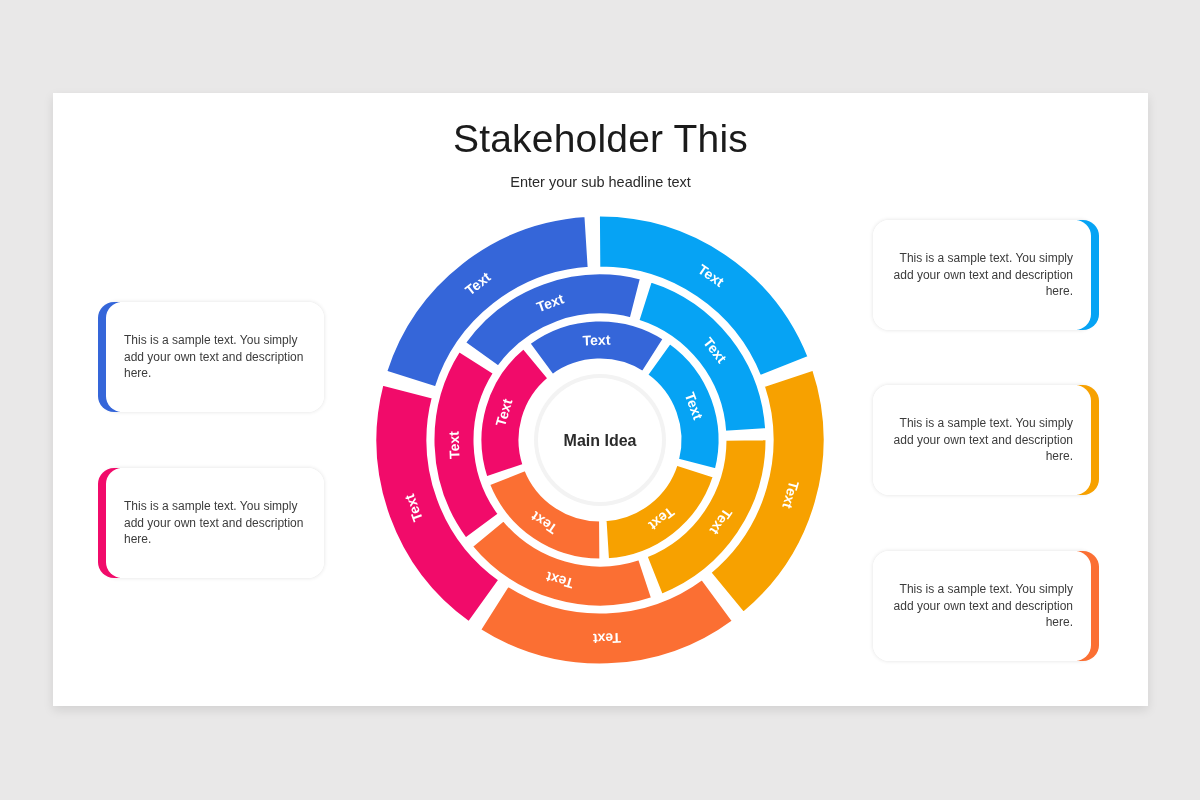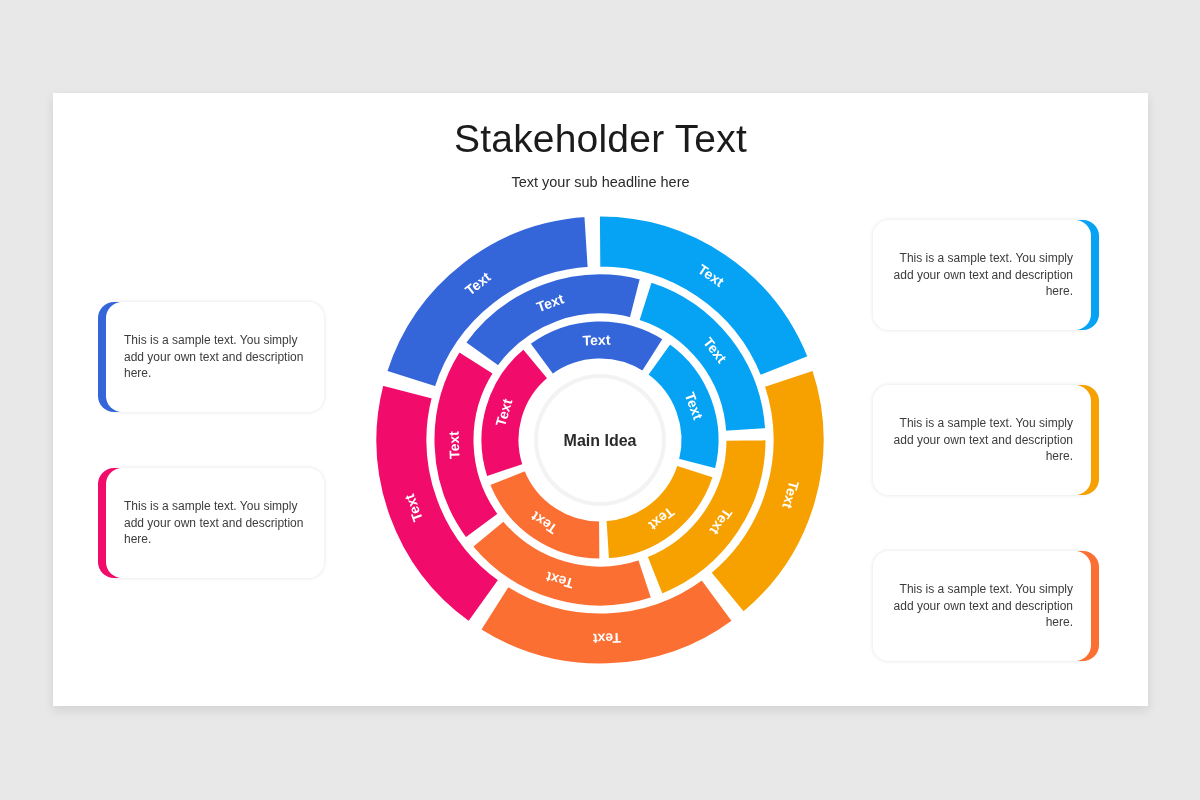--- a/index.html
+++ b/index.html
@@ -50,22 +50,22 @@
   }
   .main-label {
     font-family:"Liberation Sans", sans-serif; font-weight:bold;
     font-size:16px; fill:#2b2b2b;
   }
 </style>
 </head>
 <body>
 
 <div class="slide">
-  <div class="title">Stakeholder Text</div>
-  <div class="subtitle">Text your sub headline here</div>
+  <div class="title">Stakeholder This</div>
+  <div class="subtitle">Enter your sub headline text</div>
 </div>
 
 <svg class="wheel" width="1200" height="800" viewBox="0 0 1200 800">
   <g id="segs">
       <circle cx="600" cy="440" r="229" fill="#ffffff"></circle>
       <path d="M385.53209974658694,371.96677458115005 A225,225 0 0 1 585.8721331059044,215.4439861036389 L589.200030640958,268.33940271033725 A172,172 0 0 0 436.0512051396131,387.99237879092357 Z" fill="#3566d9" stroke="#ffffff" stroke-width="3" stroke-linejoin="round"></path>
       <text class="seg-label" x="477.7911971478569" y="288.57986540906563" text-anchor="middle" transform="rotate(322 477.7911971478569 283.57986540906563)">Text</text>
       <path d="M464.21217290514636,342.7854639837327 A167,167 0 0 1 641.5312111565306,278.2466120915186 L631.0862358956067,318.9271048589211 A125,125 0 0 0 498.3624048691215,367.23462873033884 Z" fill="#3566d9" stroke="#ffffff" stroke-width="3" stroke-linejoin="round"></path>
       <text class="seg-label" x="550.0650590744523" y="307.8048773652574" text-anchor="middle" transform="rotate(340 550.0650590744523 302.8048773652574)">Text</text>
       <path d="M528.7897336075557,343.4127443172904 A120,120 0 0 1 664.2992153974795,338.68064893975816 L642.8661435983197,372.45376595983873 A80,80 0 0 0 552.5264890717038,375.6084962115269 Z" fill="#3566d9" stroke="#ffffff" stroke-width="3" stroke-linejoin="round"></path>

